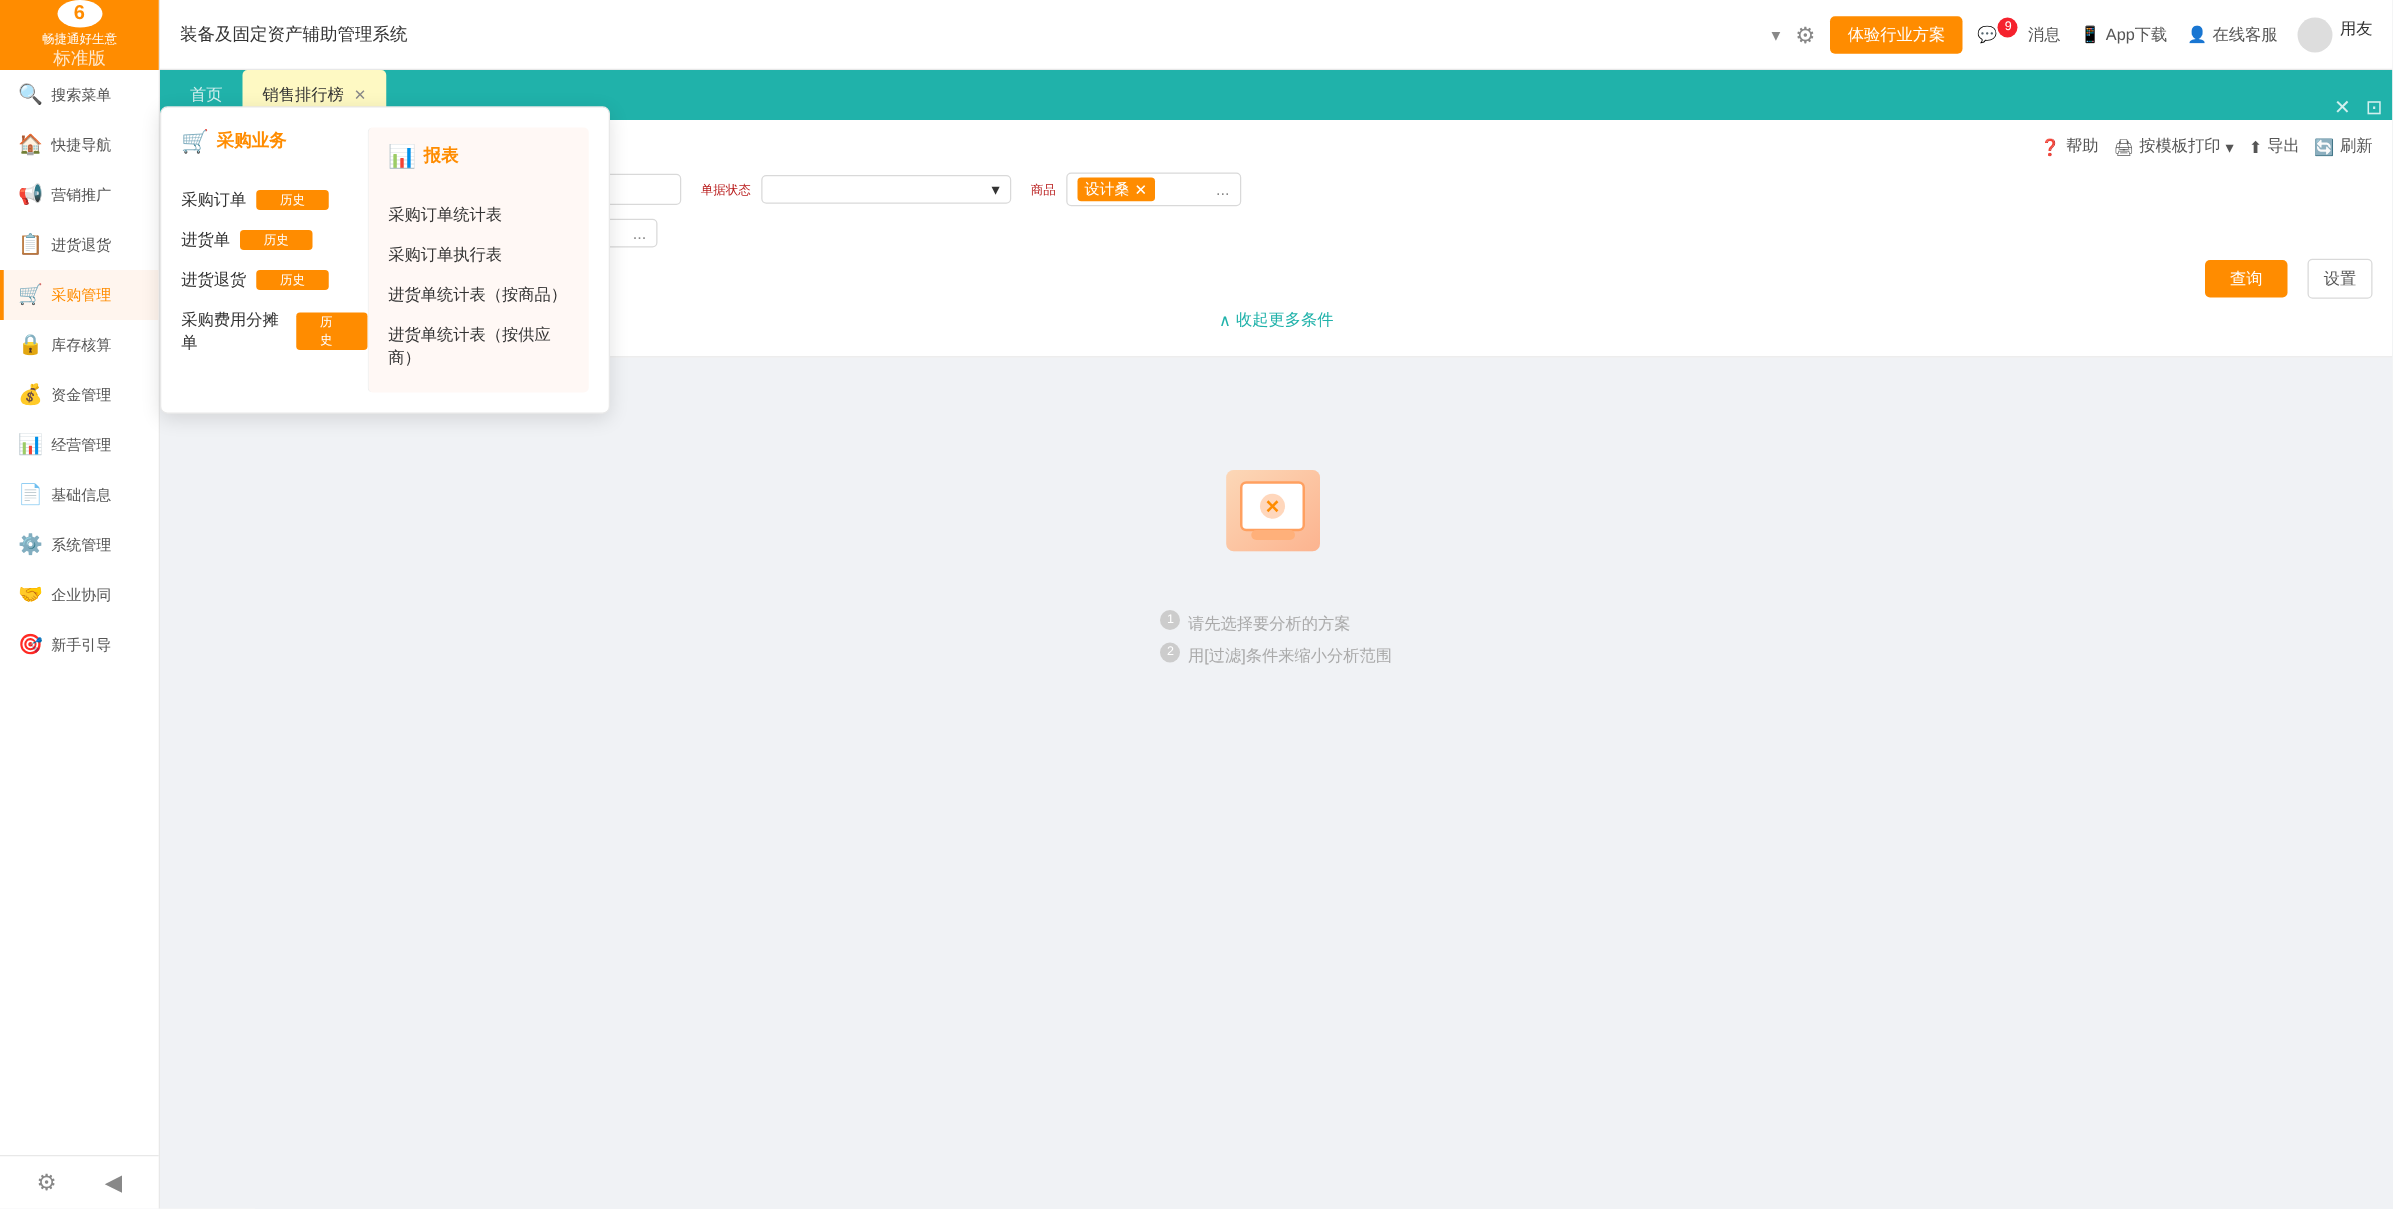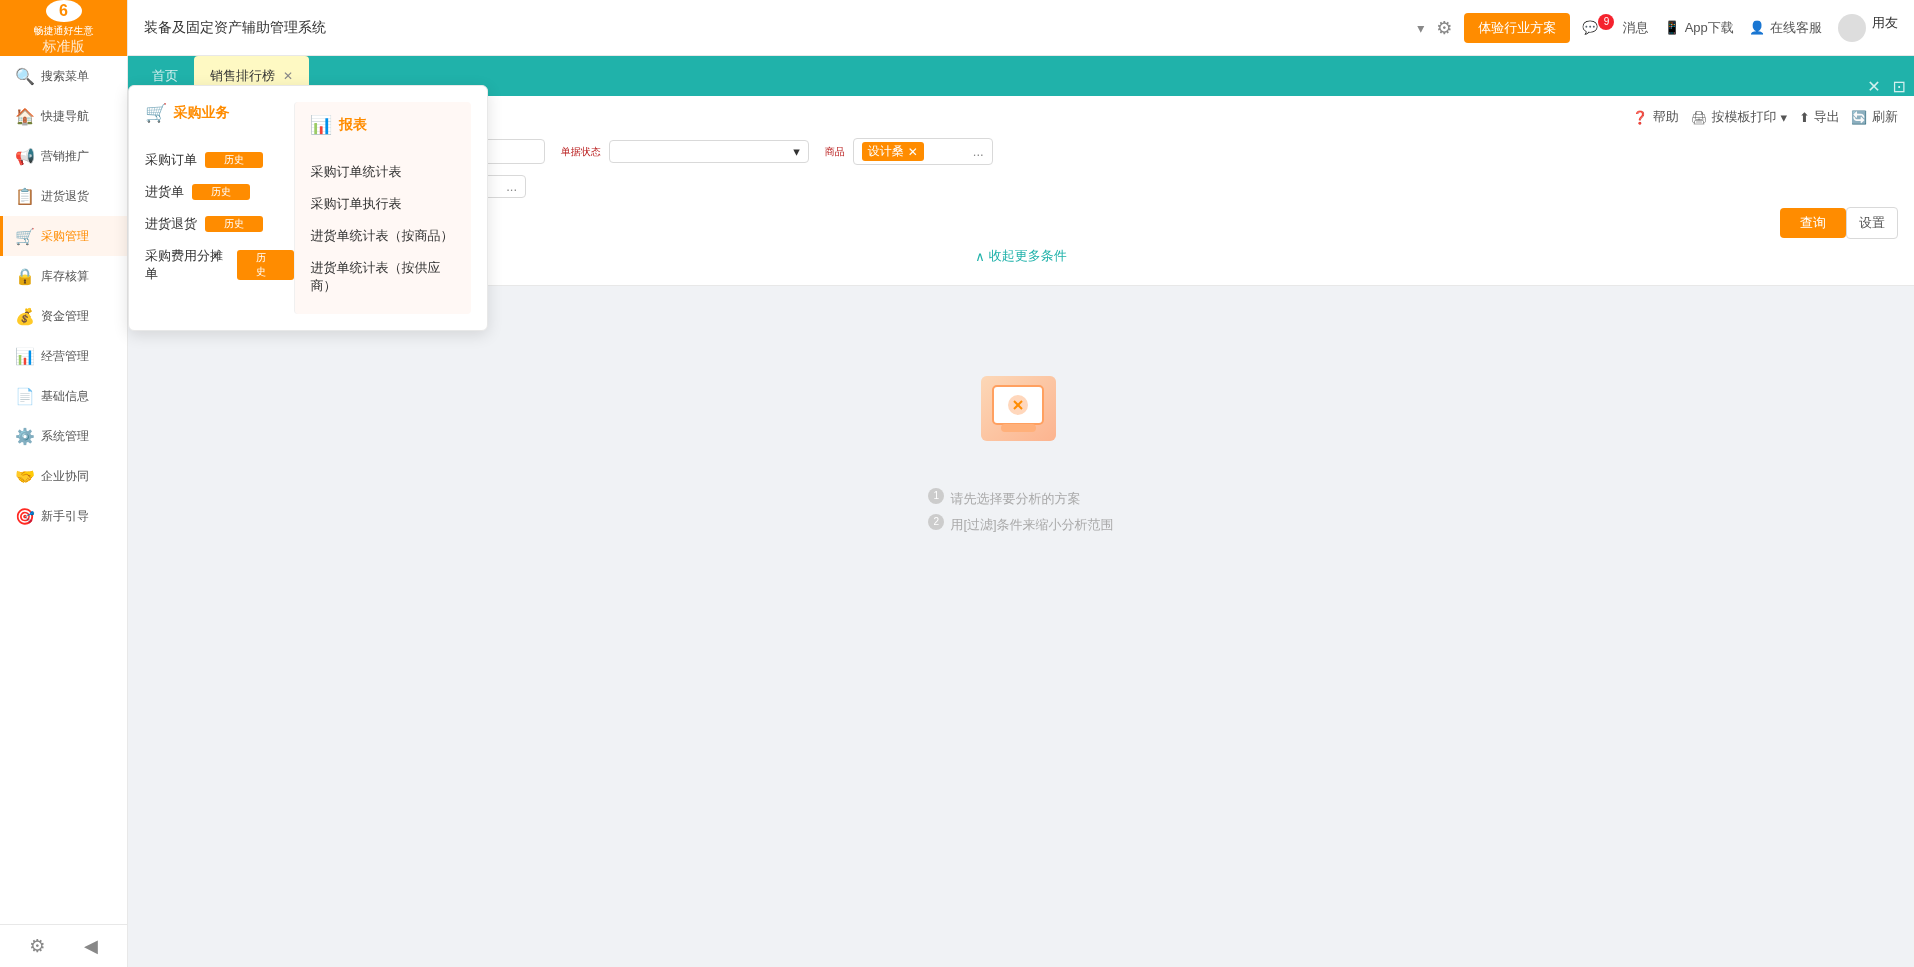--- a/index.html
+++ b/index.html
@@ -273,21 +273,21 @@
         </div>
 
         <div class="filter-row">
           <div class="filter-item">
             <span class="filter-label">客户</span>
             <div style="display:flex; align-items:center; gap:4px; border:1px solid #d9d9d9; border-radius:4px; padding:3px 8px; min-width:200px;">
               <span style="flex:1;"></span>
               <span style="color:#888;">...</span>
             </div>
           </div>
-          <div style="display:flex; align-items:center; gap:0; margin-left:auto;">
+          <div style="display:flex; align-items:center; gap:16px; margin-left:auto;">
             <button class="filter-toolbar-btn-primary" style="background:#ff8c00; color:#fff; border:none; padding:6px 20px; border-radius:4px; cursor:pointer; font-size:13px;">查询</button>
             <button class="filter-toolbar-btn-secondary">设置</button>
           </div>
         </div>
 
         <div class="collapse-btn">
           <span>∧</span>
           <span>收起更多条件</span>
         </div>
       </div>

